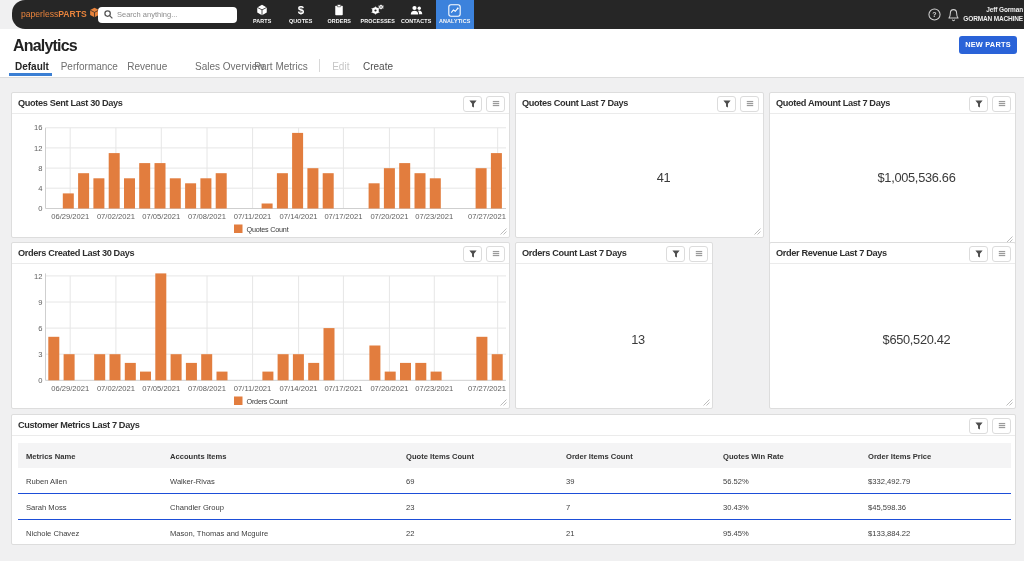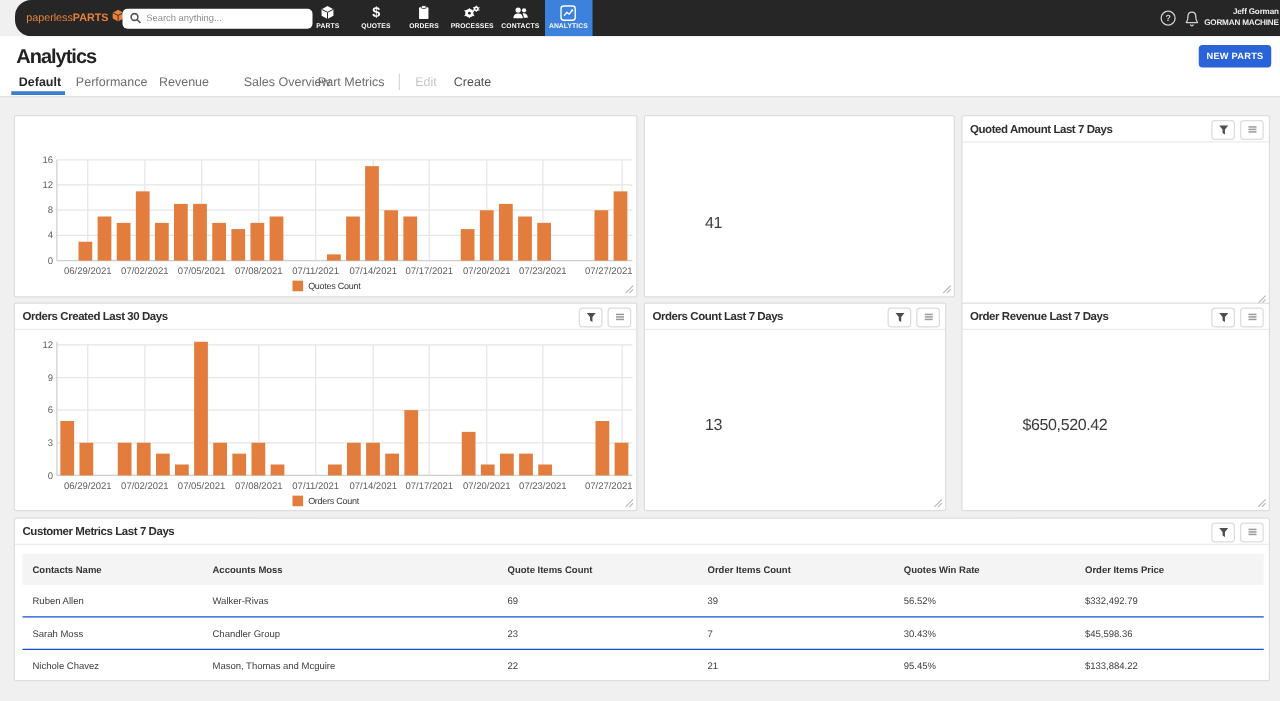--- a/index.html
+++ b/index.html
@@ -1,20 +1,20 @@
 <!DOCTYPE html>
 <html><head><meta charset="utf-8"><style>
 * { margin:0; padding:0; box-sizing:border-box; }
 html,body { width:1024px; height:561px; font-family:"Liberation Sans",sans-serif; background:#f0f0f1; overflow:hidden; }
 #app { position:relative; width:1024px; height:561px; }
 .top { position:absolute; left:12px; top:0; width:1024px; height:29px; background:#262626;border-radius:13px; }
 .logo { position:absolute; left:9px; top:0; height:29px; line-height:29px; font-size:8.6px; color:#e8833c; letter-spacing:0; }
 .logo b { font-weight:bold; }
 .logo svg { vertical-align:-1px; margin-left:2px; }
-.search { position:absolute; left:86px; top:6.5px; width:152px; height:16px; background:#fff; border-radius:4px; }
+.search { position:absolute; left:86px; top:6.5px; width:139px; height:16px; background:#fff; border-radius:4px; }
 .search svg { position:absolute; left:6px; top:3.5px; }
 .search span { position:absolute; left:19px; top:0; line-height:16px; font-size:7.5px; color:#8d8d8d; }
 .navs { position:absolute; left:231px; top:0; height:29px; display:flex; }
 .nav { width:38.5px; height:29px; display:flex; flex-direction:column; align-items:center; }
 .nav.on { background:#3c82dc; }
 .nico { height:15px; display:flex; align-items:center; margin-top:2.5px; }
 .nlab { font-size:5.4px; font-weight:bold; color:#f8f8f8; letter-spacing:0.1px; }
 .hlp { position:absolute; top:0; height:29px; display:flex; align-items:center; }
 .user { position:absolute; right:13px; top:5px; text-align:right; color:#ececec; }
 .user .l1 { font-size:6.5px; font-weight:bold; line-height:9px; letter-spacing:-0.15px; }
@@ -28,21 +28,21 @@
 .tab.act { color:#262626; font-weight:bold; }
 .tab.dis { color:#c6c6c6; }
 .underl { position:absolute; left:9px; top:44.3px; width:43px; height:3px; background:#3b7fd4; }
 .tdiv { position:absolute; top:30px; width:1px; height:13px; background:#d8d8d8; }
 .card { position:absolute; background:#fff; border:1px solid #ddd; border-radius:2px; }
 .chead { position:relative; height:21px; border-bottom:1px solid #ebebeb; }
 .ctitle { position:absolute; left:6px; top:5px; font-size:9.2px; font-weight:bold; color:#2f2f2f; letter-spacing:-0.35px; }
 .cbtns { position:absolute; right:4px; top:3px; display:flex; }
 .cbtn { width:19px; height:15.5px; border:1px solid #dcdcdc; border-radius:3px; margin-left:4px; display:flex; align-items:center; justify-content:center; background:#fff; }
 .rz { position:absolute; right:2px; bottom:2px; }
-.big { position:absolute; left:0; right:0; font-size:12.8px; letter-spacing:-0.3px; color:#3a3a3a; line-height:13px;margin-left:48px; }
+.big { position:absolute; left:0; right:0; text-align:center; font-size:12.8px; letter-spacing:-0.3px; color:#3a3a3a; line-height:13px;margin-left:48px; }
 .tbl { position:absolute; left:6px; top:28px; width:993px; }
 .trh { position:relative; height:25px; background:#f4f4f5; font-weight:bold; }
 .trh span, .tr span { position:absolute; top:50%; transform:translateY(-50%); font-size:7.6px; color:#3d3d3d; white-space:nowrap; }
 .tr { position:relative; height:26px; border-bottom:1px solid #1d4ed8; }
 .tr.b0 { border-bottom:none; }
 .trh span { color:#333; }
 </style></head><body>
 <div id="app">
   <div class="top">
     <span class="logo">paperless<b>PARTS</b><svg width="11" height="11" viewBox="0 0 24 24">
@@ -149,20 +149,37 @@
       <span class="tab" style="left:127.2px">Revenue</span>
       <span class="tab" style="left:195px">Sales Overview</span>
       <span class="tab" style="left:254.3px">Part Metrics</span>
       <span class="tdiv" style="left:318.7px"></span>
       <span class="tab dis" style="left:332.2px">Edit</span>
       <span class="tab" style="left:363px;color:#4f4f4f">Create</span>
       <span class="underl"></span>
     </div>
   </div>
   <div class="card" style="left:11px;top:92px;width:499px;height:146px">
+<div class="chead">
+        <span class="ctitle">Quotes Sent Last 30 Days</span>
+        <span class="cbtns">
+          <span class="cbtn">
+            <svg width="8" height="8" viewBox="0 0 10 10">
+              <path d="M0.5 0.5 H9.5 L6.2 4.6 V9.5 L3.8 8 V4.6 Z" fill="#4d4d4d"></path>
+            </svg>
+          </span>
+          <span class="cbtn">
+            <svg width="8" height="7" viewBox="0 0 10 8">
+              <rect x="1" y="0.8" width="8" height="1.5" fill="#9a9a9a"></rect>
+              <rect x="1" y="3.3" width="8" height="1.5" fill="#9a9a9a"></rect>
+              <rect x="1" y="5.8" width="8" height="1.5" fill="#9a9a9a"></rect>
+            </svg>
+          </span>
+        </span>
+      </div>
 <svg width="497" height="124" viewBox="0 0 497 124" style="position:absolute;left:0;top:21px;overflow:visible">
 <line x1="33.5" y1="13.8" x2="494" y2="13.8" stroke="#e6e6e6" stroke-width="1"></line>
 <line x1="33.5" y1="33.9" x2="494" y2="33.9" stroke="#e6e6e6" stroke-width="1"></line>
 <line x1="33.5" y1="54.1" x2="494" y2="54.1" stroke="#e6e6e6" stroke-width="1"></line>
 <line x1="33.5" y1="74.2" x2="494" y2="74.2" stroke="#e6e6e6" stroke-width="1"></line>
 <line x1="58.2" y1="13.8" x2="58.2" y2="94.5" stroke="#e6e6e6" stroke-width="1"></line>
 <line x1="103.9" y1="13.8" x2="103.9" y2="94.5" stroke="#e6e6e6" stroke-width="1"></line>
 <line x1="149.3" y1="13.8" x2="149.3" y2="94.5" stroke="#e6e6e6" stroke-width="1"></line>
 <line x1="195.0" y1="13.8" x2="195.0" y2="94.5" stroke="#e6e6e6" stroke-width="1"></line>
 <line x1="240.6" y1="13.8" x2="240.6" y2="94.5" stroke="#e6e6e6" stroke-width="1"></line>
@@ -212,20 +229,37 @@
 <text x="422.3" y="105" font-size="7.6" fill="#606060" text-anchor="middle">07/23/2021</text>
 <text x="494" y="105" font-size="7.6" fill="#606060" text-anchor="end">07/27/2021</text>
 <rect x="222" y="110.5" width="8.5" height="8.5" fill="#e27d3e"></rect>
 <text x="234.5" y="117.5" font-size="7.2" letter-spacing="-0.2" fill="#383838">Quotes Count</text>
 </svg>
       <svg class="rz" width="7" height="7" viewBox="0 0 7 7">
         <path d="M6.5 0.5 L0.5 6.5 M6.5 3.5 L3.5 6.5" stroke="#b5b5b5" stroke-width="0.9" fill="none"></path>
       </svg>
 </div>
   <div class="card" style="left:515px;top:92px;width:249px;height:146px">
+<div class="chead">
+        <span class="ctitle">Quotes Count Last 7 Days</span>
+        <span class="cbtns">
+          <span class="cbtn">
+            <svg width="8" height="8" viewBox="0 0 10 10">
+              <path d="M0.5 0.5 H9.5 L6.2 4.6 V9.5 L3.8 8 V4.6 Z" fill="#4d4d4d"></path>
+            </svg>
+          </span>
+          <span class="cbtn">
+            <svg width="8" height="7" viewBox="0 0 10 8">
+              <rect x="1" y="0.8" width="8" height="1.5" fill="#9a9a9a"></rect>
+              <rect x="1" y="3.3" width="8" height="1.5" fill="#9a9a9a"></rect>
+              <rect x="1" y="5.8" width="8" height="1.5" fill="#9a9a9a"></rect>
+            </svg>
+          </span>
+        </span>
+      </div>
 <div class="big" style="top:78px">41</div>
       <svg class="rz" width="7" height="7" viewBox="0 0 7 7">
         <path d="M6.5 0.5 L0.5 6.5 M6.5 3.5 L3.5 6.5" stroke="#b5b5b5" stroke-width="0.9" fill="none"></path>
       </svg>
 </div>
   <div class="card" style="left:769px;top:92px;width:247px;height:154px">
 <div class="chead">
         <span class="ctitle">Quoted Amount Last 7 Days</span>
         <span class="cbtns">
           <span class="cbtn">
@@ -235,20 +269,21 @@
           </span>
           <span class="cbtn">
             <svg width="8" height="7" viewBox="0 0 10 8">
               <rect x="1" y="0.8" width="8" height="1.5" fill="#9a9a9a"></rect>
               <rect x="1" y="3.3" width="8" height="1.5" fill="#9a9a9a"></rect>
               <rect x="1" y="5.8" width="8" height="1.5" fill="#9a9a9a"></rect>
             </svg>
           </span>
         </span>
       </div>
+<div class="big" style="top:78px">$1,005,536.66</div>
       <svg class="rz" width="7" height="7" viewBox="0 0 7 7">
         <path d="M6.5 0.5 L0.5 6.5 M6.5 3.5 L3.5 6.5" stroke="#b5b5b5" stroke-width="0.9" fill="none"></path>
       </svg>
 </div>
   <div class="card" style="left:11px;top:242px;width:499px;height:167px">
 <div class="chead">
         <span class="ctitle">Orders Created Last 30 Days</span>
         <span class="cbtns">
           <span class="cbtn">
             <svg width="8" height="8" viewBox="0 0 10 10">
@@ -319,21 +354,21 @@
 <text x="377.4" y="126" font-size="7.6" fill="#606060" text-anchor="middle">07/20/2021</text>
 <text x="422.3" y="126" font-size="7.6" fill="#606060" text-anchor="middle">07/23/2021</text>
 <text x="494" y="126" font-size="7.6" fill="#606060" text-anchor="end">07/27/2021</text>
 <rect x="222" y="131.5" width="8.5" height="8.5" fill="#e27d3e"></rect>
 <text x="234.5" y="138.5" font-size="7.2" letter-spacing="-0.2" fill="#383838">Orders Count</text>
 </svg>
       <svg class="rz" width="7" height="7" viewBox="0 0 7 7">
         <path d="M6.5 0.5 L0.5 6.5 M6.5 3.5 L3.5 6.5" stroke="#b5b5b5" stroke-width="0.9" fill="none"></path>
       </svg>
 </div>
-  <div class="card" style="left:515px;top:242px;width:242px;height:167px">
+  <div class="card" style="left:515px;top:242px;width:198px;height:167px">
 <div class="chead">
         <span class="ctitle">Orders Count Last 7 Days</span>
         <span class="cbtns">
           <span class="cbtn">
             <svg width="8" height="8" viewBox="0 0 10 10">
               <path d="M0.5 0.5 H9.5 L6.2 4.6 V9.5 L3.8 8 V4.6 Z" fill="#4d4d4d"></path>
             </svg>
           </span>
           <span class="cbtn">
             <svg width="8" height="7" viewBox="0 0 10 8">
@@ -385,22 +420,22 @@
             <svg width="8" height="7" viewBox="0 0 10 8">
               <rect x="1" y="0.8" width="8" height="1.5" fill="#9a9a9a"></rect>
               <rect x="1" y="3.3" width="8" height="1.5" fill="#9a9a9a"></rect>
               <rect x="1" y="5.8" width="8" height="1.5" fill="#9a9a9a"></rect>
             </svg>
           </span>
         </span>
       </div>
 <div class="tbl">
 <div class="trh">
-          <span style="left:8px">Contacts Name</span>
-          <span style="left:152px">Accounts Moss</span>
+          <span style="left:8px">Metrics Name</span>
+          <span style="left:152px">Accounts Items</span>
           <span style="left:388px">Quote Items Count</span>
           <span style="left:548px">Order Items Count</span>
           <span style="left:705px">Quotes Win Rate</span>
           <span style="left:850px">Order Items Price</span>
         </div>
 <div class="tr">
           <span style="left:8px">Ruben Allen</span>
           <span style="left:152px">Walker-Rivas</span>
           <span style="left:388px">69</span>
           <span style="left:548px">39</span>

